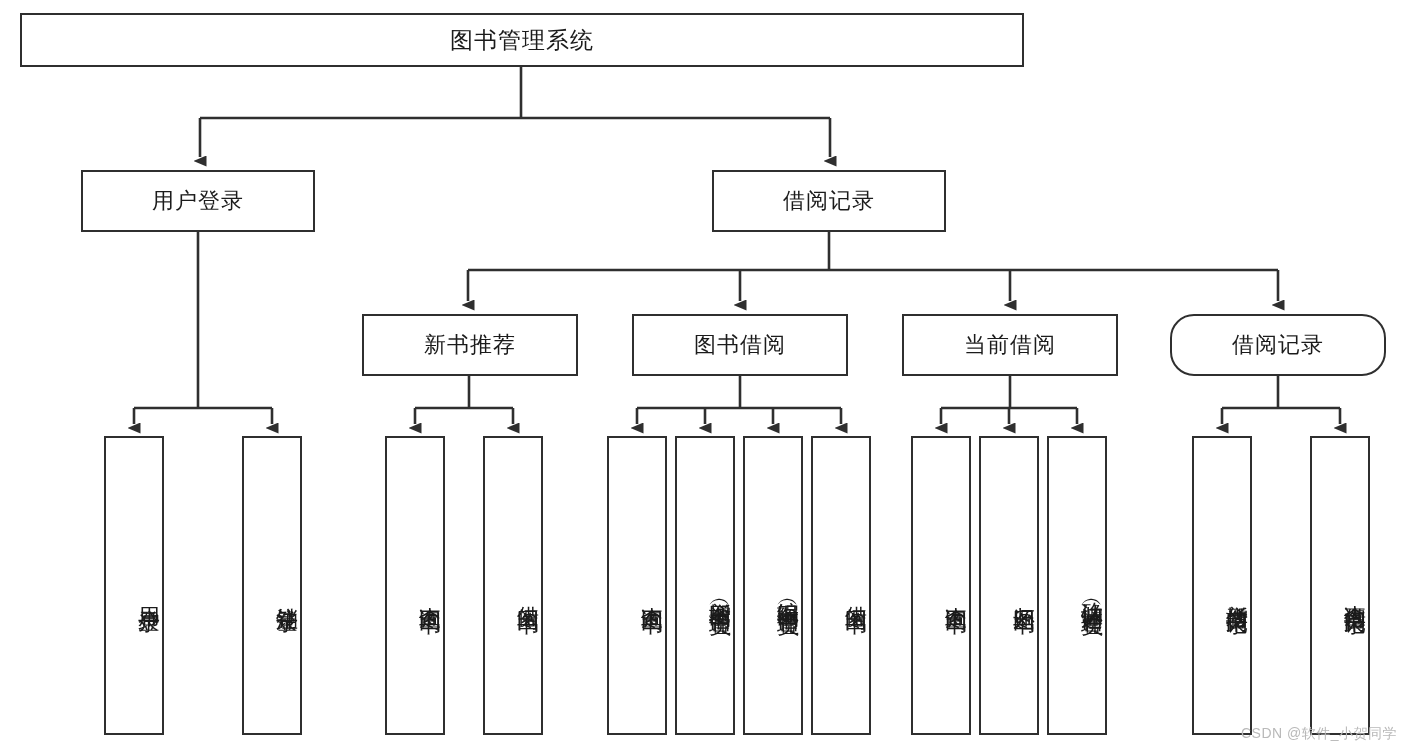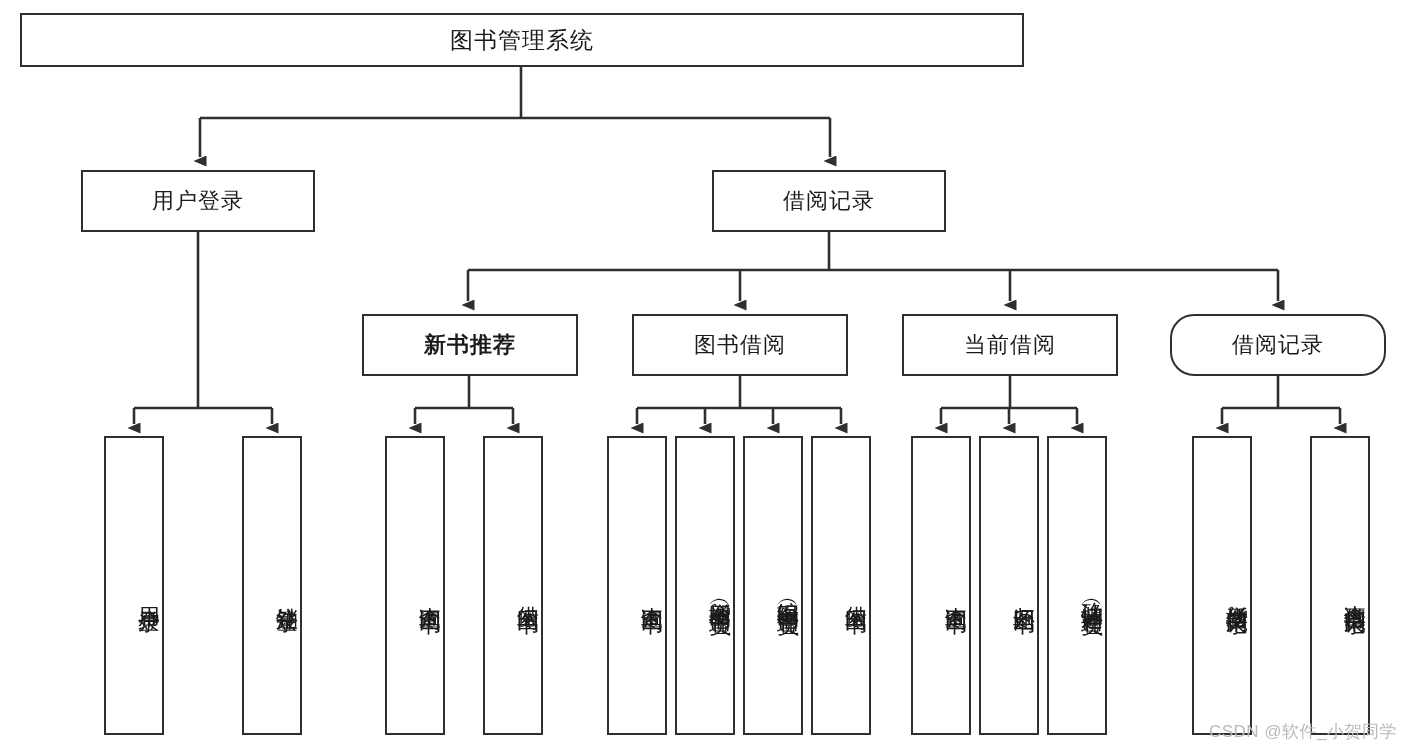--- a/index.html
+++ b/index.html
@@ -8,21 +8,21 @@
   #stage{position:relative;width:1405px;height:747px;background:#fff;}
   svg#wires{position:absolute;left:0;top:0;width:1405px;height:747px;}
   .node{position:absolute;box-sizing:border-box;background:#ffffff;
         border:2px solid #2f2f2f;display:flex;align-items:center;
         justify-content:center;color:#1b1b1b;}
   .node.h{font-size:22px;letter-spacing:1px;}
   .node.root{font-size:23px;}
   .node.v{writing-mode:vertical-rl;text-orientation:upright;
           font-size:22px;line-height:1.18;letter-spacing:2px;
           padding-top:14px;align-items:flex-start;justify-content:center;}
-  .wm{position:absolute;right:8px;bottom:4px;font-size:17px;color:#b9b9b9;
+  .wm{position:absolute;right:8px;bottom:4px;font-size:14px;color:#b9b9b9;
       letter-spacing:.5px;white-space:nowrap;}
 </style>
 </head>
 <body>
 
 <div id="stage">
 
   <svg id="wires" viewBox="0 0 1405 747" xmlns="http://www.w3.org/2000/svg">
     <defs>
       <marker id="arr" markerWidth="11" markerHeight="13" refX="1.5" refY="6.5" orient="auto" markerUnits="userSpaceOnUse">
@@ -71,21 +71,21 @@
       <path d="M1222,408 L1222,424" marker-end="url(#arr)"></path>
       <path d="M1340,408 L1340,424" marker-end="url(#arr)"></path>
     </g>
   </svg>
 
   <div class="node h root" style="left:20px;top:13px;width:1004px;height:54px;">图书管理系统</div>
 
   <div class="node h" style="left:81px;top:170px;width:234px;height:62px;">用户登录</div>
   <div class="node h" style="left:712px;top:170px;width:234px;height:62px;">借阅记录</div>
 
-  <div class="node h" style="left:362px;top:314px;width:216px;height:62px;font-weight:bold;">新书推荐</div>
+  <div class="node h" style="left:362px;top:314px;width:216px;height:62px;">新书推荐</div>
   <div class="node h" style="left:632px;top:314px;width:216px;height:62px;">图书借阅</div>
   <div class="node h" style="left:902px;top:314px;width:216px;height:62px;">当前借阅</div>
   <div class="node h" style="left:1170px;top:314px;width:216px;height:62px;border-radius:24px;">借阅记录</div>
 
   <div class="node v" style="left:104px;top:436px;width:60px;height:299px;">用户登录</div>
   <div class="node v" style="left:242px;top:436px;width:60px;height:299px;">注销登录</div>
 
   <div class="node v" style="left:385px;top:436px;width:60px;height:299px;">查询图书</div>
   <div class="node v" style="left:483px;top:436px;width:60px;height:299px;">借阅图书</div>
 

